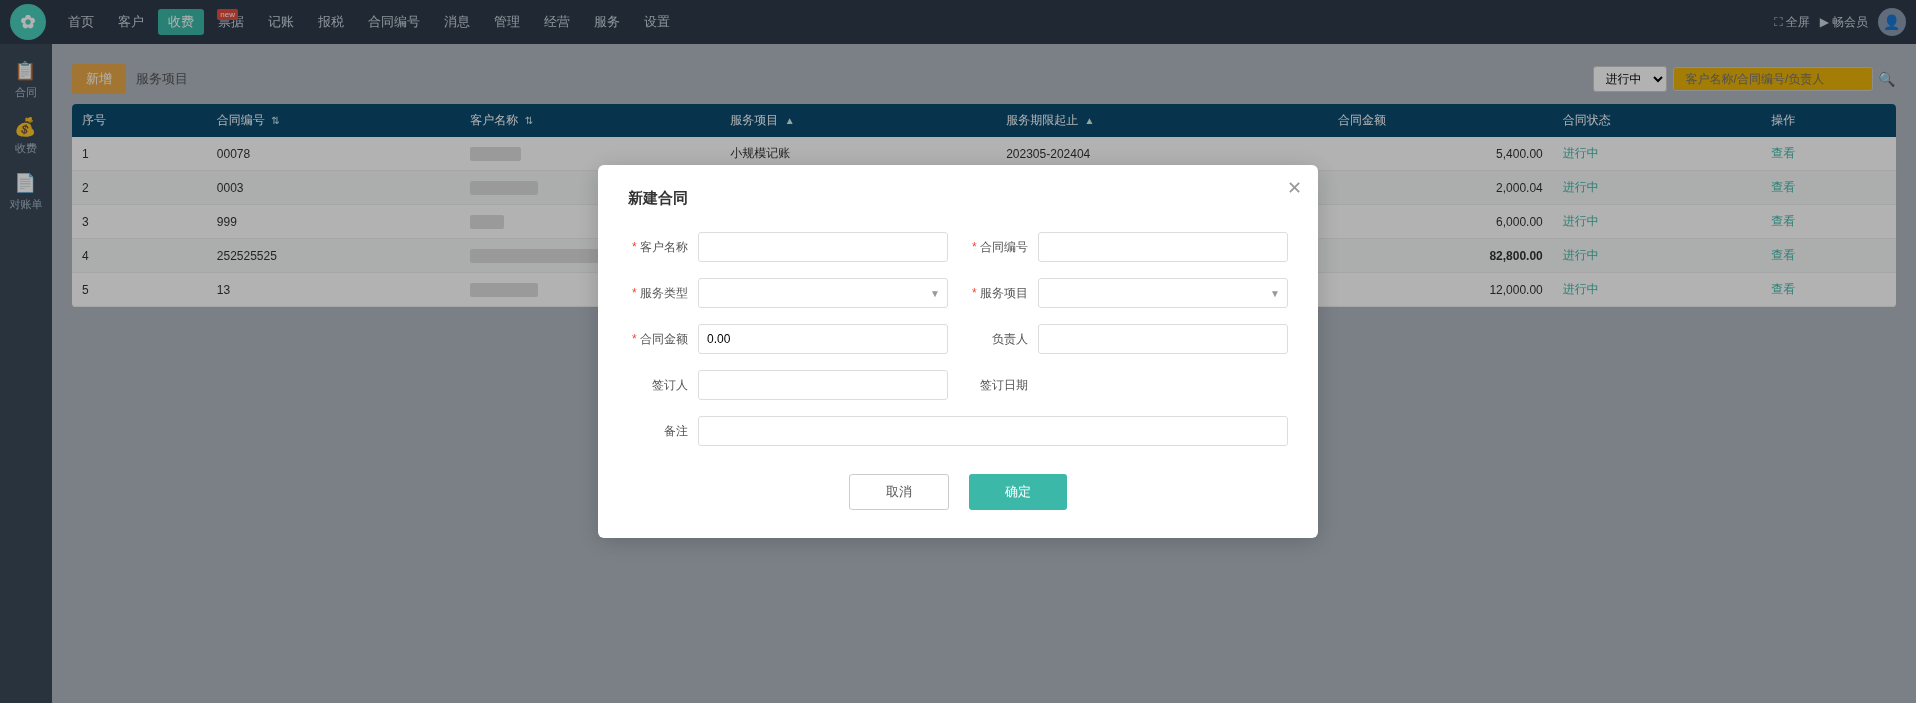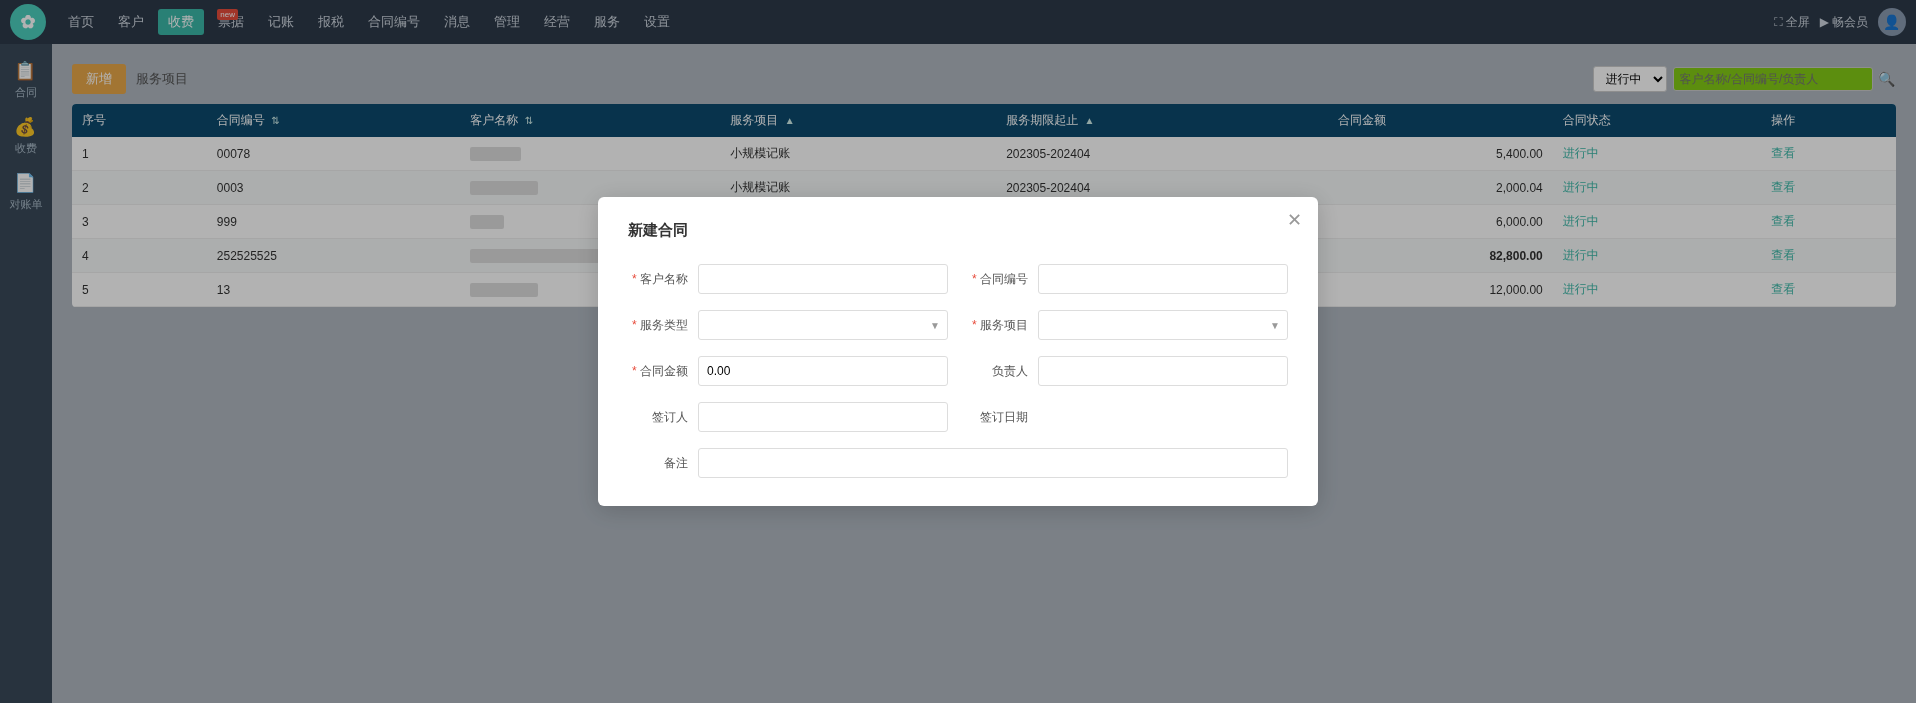--- a/index.html
+++ b/index.html
@@ -121,24 +121,24 @@
       border: 1px solid #ccc;
       border-radius: 3px;
       padding: 4px 8px;
       font-size: 12px;
       background: white;
       cursor: pointer;
     }
     .search-box {
       border: 1px solid #ccc;
       border-radius: 3px;
-      padding: 4px 6px;
+      padding: 4px 12px;
       font-size: 12px;
       width: 200px;
-      background: #84cc16;
+      background: #eab308;
     }
     .search-icon-btn {
       background: none; border: none; cursor: pointer; color: #666; font-size: 14px;
     }
 
     
     .contract-table {
       width: 100%;
       border-collapse: collapse;
       background: white;
@@ -501,14 +501,18 @@
       <div class="form-row">
         <label class="form-label">签订日期</label>
       </div>
 
       <div class="form-row form-full">
         <label class="form-label">备注</label>
         <input class="form-input" type="text" style="">
       </div>
     </div>
 
+    <div class="modal-footer">
+      <button class="btn-cancel">取消</button>
+      <button class="btn-confirm">确定</button>
+    </div>
   </div>
 </div>
 
 </body></html>

